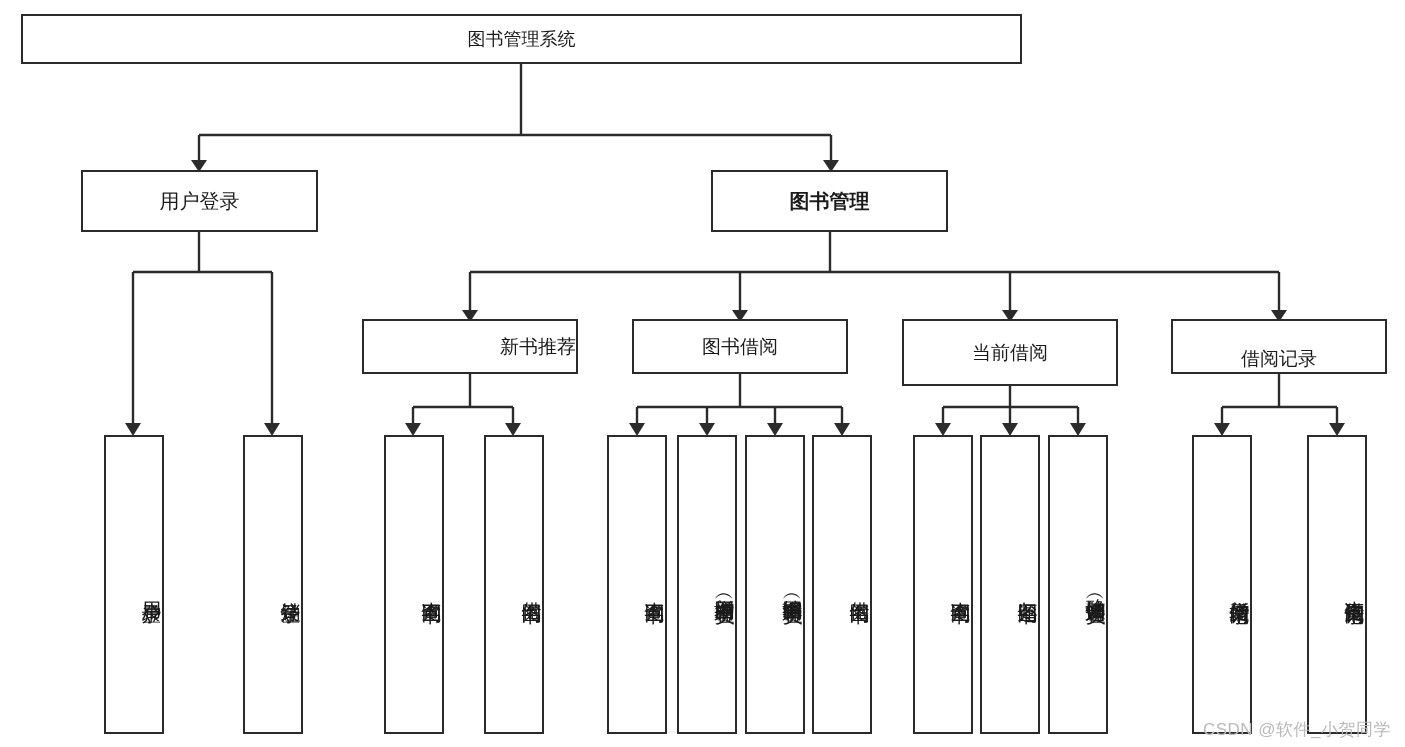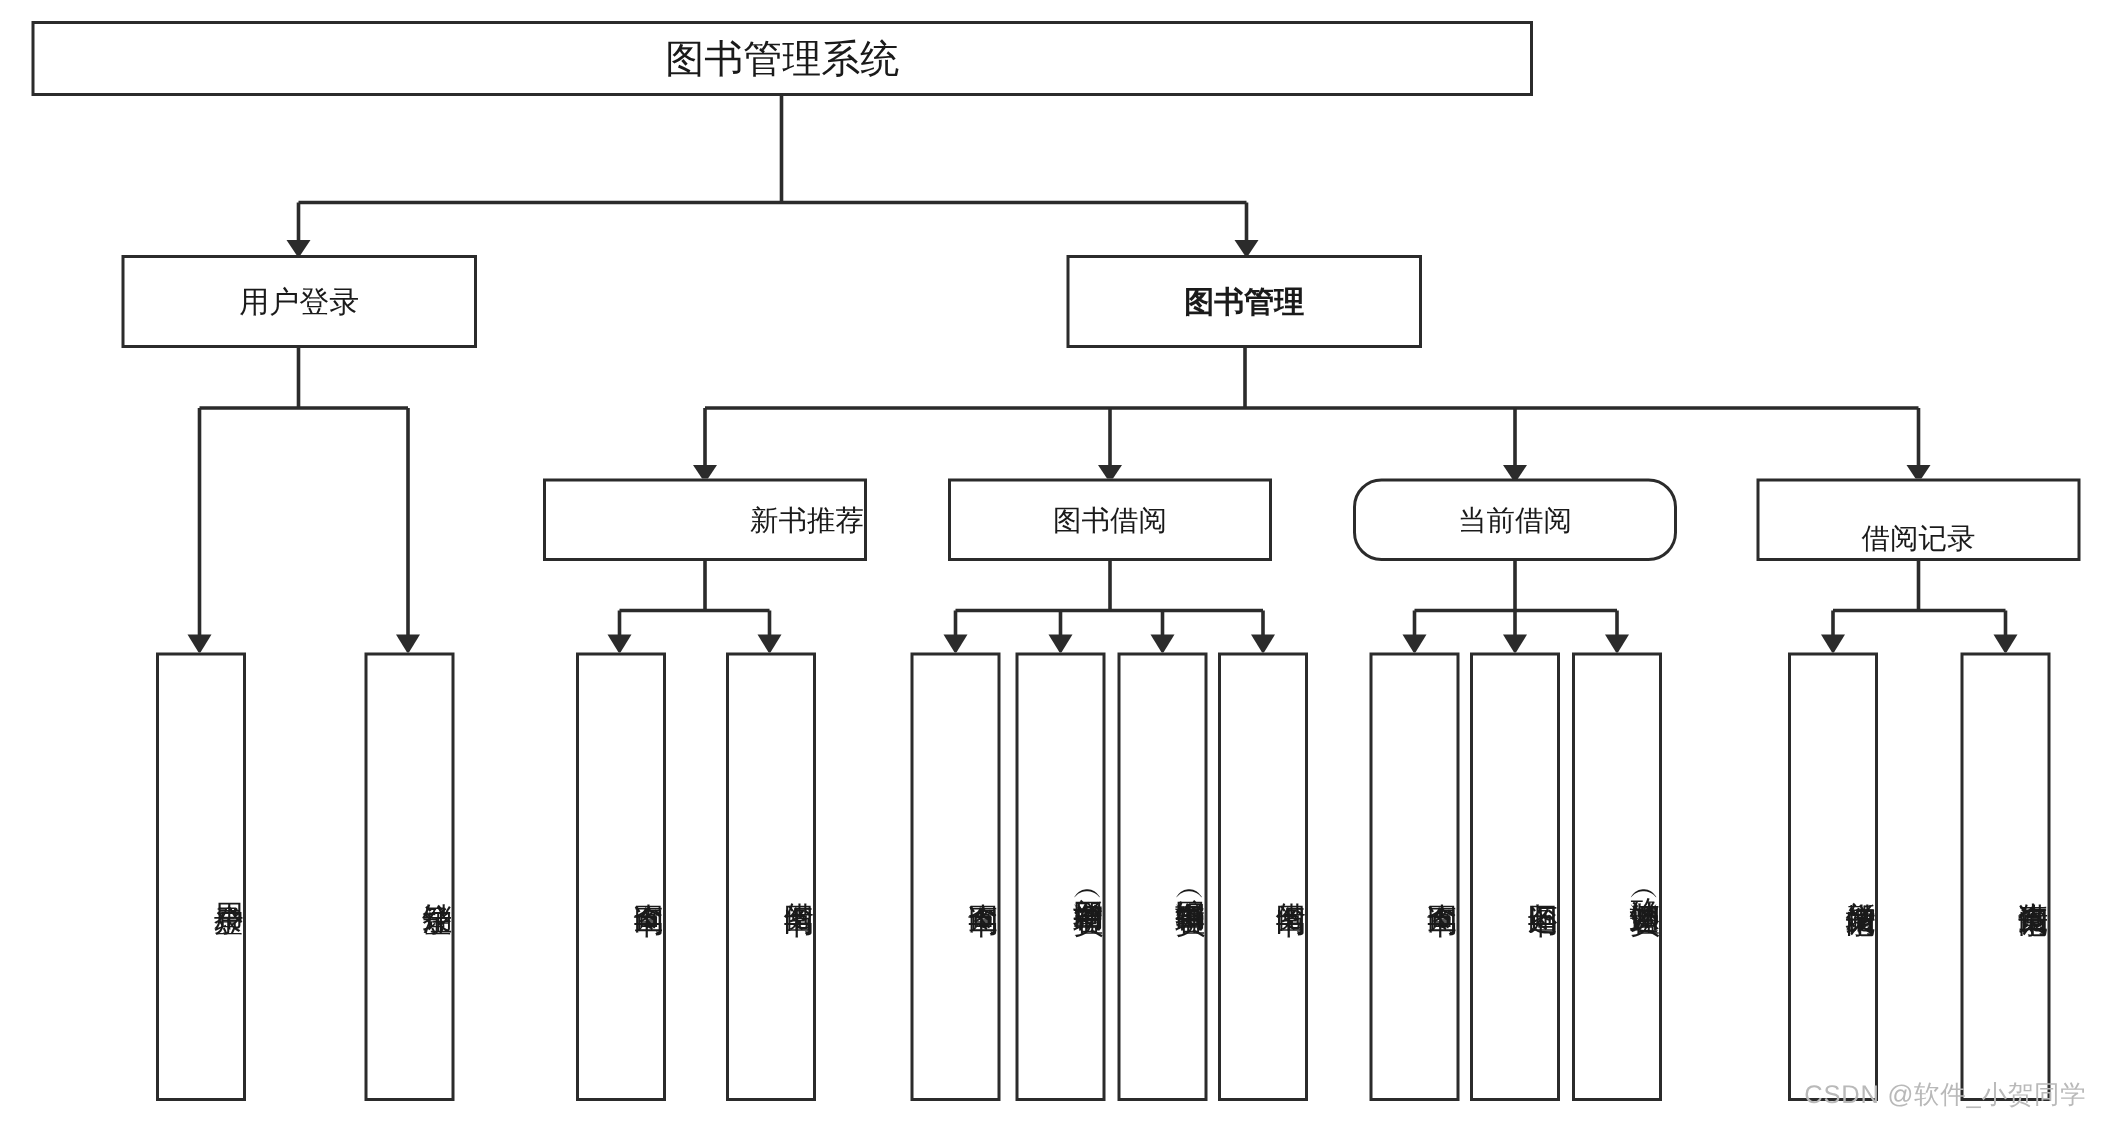--- a/index.html
+++ b/index.html
@@ -22,21 +22,21 @@
     box-sizing: border-box;
     border: 2px solid #2b2b2b;
     background: #ffffff;
     display: flex;
     align-items: center;
     justify-content: center;
     color: #1a1a1a;
     text-align: center;
   }
   .node.root {
-    font-size: 26px;
+    font-size: 18px;
   }
   .node.level2 {
     font-size: 20px;
   }
   .node.level3 {
     font-size: 19px;
   }
   .node.leaf {
     font-size: 20px;
     writing-mode: vertical-rl;
@@ -158,21 +158,21 @@
   <div class="node level2" style="left:711px; top:170px; width:237px; height:62px;font-weight:bold;">
     <span class="label">图书管理</span>
   </div>
 
   <div class="node level3" style="left:362px; top:319px; width:216px; height:55px;justify-content:flex-end;">
     <span class="label">新书推荐</span>
   </div>
   <div class="node level3" style="left:632px; top:319px; width:216px; height:55px;">
     <span class="label">图书借阅</span>
   </div>
-  <div class="node level3" style="left:902px; top:319px; width:216px; height:55px;border-radius:19px;">
+  <div class="node level3" style="left:902px; top:319px; width:216px; height:67px;">
     <span class="label">当前借阅</span>
   </div>
   <div class="node level3" style="left:1171px; top:319px; width:216px; height:55px;align-items:flex-end;">
     <span class="label">借阅记录</span>
   </div>
 
   <div class="node leaf" style="left:104px; top:435px; width:60px; height:299px;">
     <span class="label">用户登录</span>
   </div>
   <div class="node leaf" style="left:243px; top:435px; width:60px; height:299px;">

